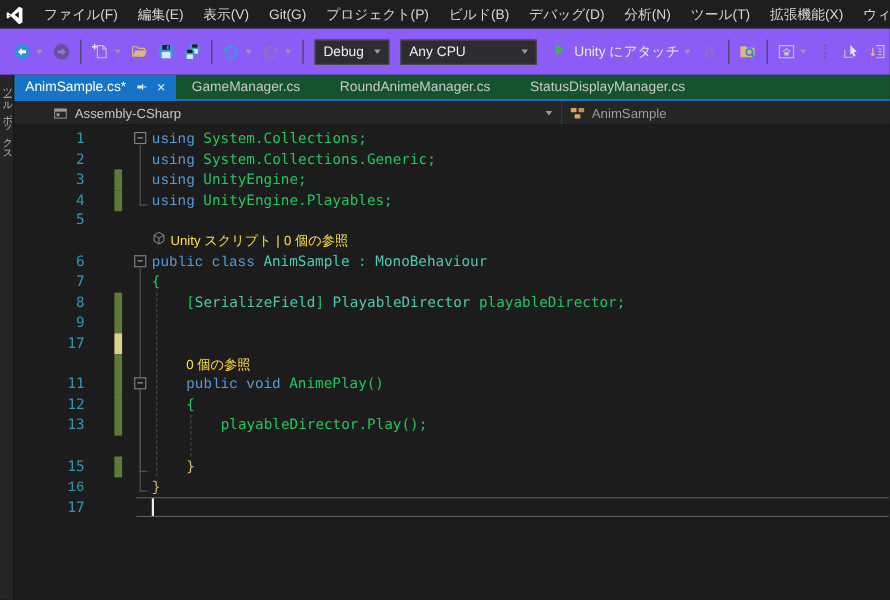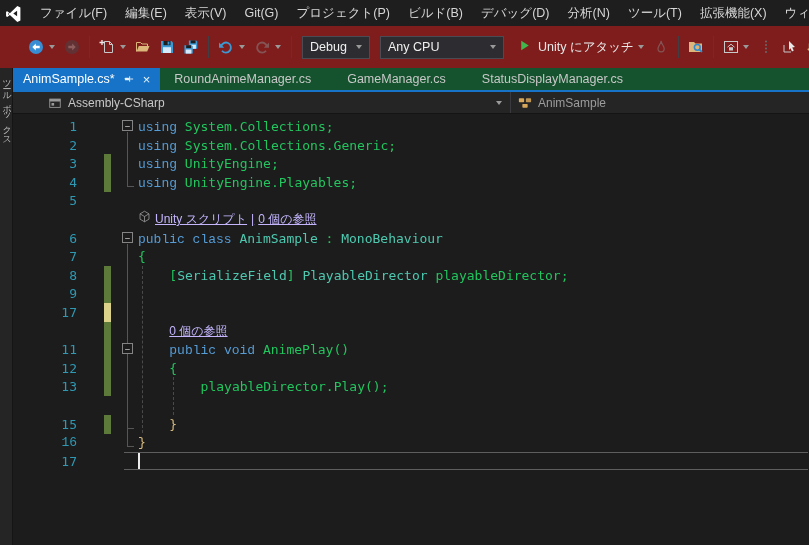--- a/index.html
+++ b/index.html
@@ -5,22 +5,22 @@
   html,body{margin:0;padding:0;}
   body{width:809px;height:545px;background:#1e1e1e;overflow:hidden;position:relative;
        font-family:"Liberation Sans",sans-serif;color:#d4d4d4;-webkit-font-smoothing:antialiased;}
   
   .menubar{position:absolute;top:0;left:0;right:0;height:26px;background:#1e1e1e;
            display:flex;align-items:center;white-space:nowrap;overflow:hidden;}
   .vslogo{width:17px;height:17px;margin:0 9px 0 5px;flex:0 0 auto;}
   .vslogo svg{width:17px;height:17px;display:block;}
   .menu-item{padding:0 9px;font-size:12.5px;color:#d6d6d6;line-height:26px;}
   
-  .toolbar{position:absolute;top:26px;left:0;right:0;height:42px;background:#7f1d1d;
-           display:flex;align-items:center;padding-left:24px;overflow:hidden;}
+  .toolbar{position:absolute;top:26px;left:0;right:0;height:42px;background:#8b5cf6;
+           display:flex;align-items:center;padding-left:8px;overflow:hidden;}
   .tbtn{width:24px;height:24px;display:flex;align-items:center;justify-content:center;flex:0 0 auto;}
   .tbtn svg{width:16px;height:16px;display:block;}
   .tbtn.disabled{opacity:.5;}
   .tsep{width:1px;height:22px;background:#3f3f46;margin:0 5px;flex:0 0 auto;}
   .caret{width:0;height:0;border-left:3.5px solid transparent;border-right:3.5px solid transparent;
          border-top:4px solid #9a9a9a;margin:0 5px 0 1px;flex:0 0 auto;}
   .combo{height:21px;background:#2d2d31;border:1px solid #4b4b53;display:flex;align-items:center;
          justify-content:space-between;padding:0 7px;margin:0 5px;font-size:12.5px;color:#f0f0f0;flex:0 0 auto;}
   .runbtn{display:flex;align-items:center;gap:7px;margin:0 3px 0 9px;font-size:12.5px;color:#e8e8e8;flex:0 0 auto;}
   .runbtn svg{width:13px;height:13px;}
@@ -51,22 +51,22 @@
           font-family:"DejaVu Sans Mono",monospace;font-size:13px;}
   .row{position:absolute;left:0;right:0;height:19px;}
   .lnum{position:absolute;left:0;top:0;width:64px;text-align:right;color:#2f99b4;line-height:19px;font-size:13px;}
   .chbar{position:absolute;left:91px;top:0;width:7px;height:19px;}
   .chbar.green{background:#5d7a3a;}
   .chbar.yellow{background:#ddd28a;}
   .fold{position:absolute;left:109px;top:3px;width:11px;height:11px;border:1px solid #848484;
         background:#1c1c1c;color:#c8c8c8;font-size:9px;line-height:10px;text-align:center;box-sizing:border-box;}
   .codetext{position:absolute;left:125px;top:0;white-space:pre;line-height:19px;}
   .kw{color:#569cd6;font-family:Liberation Mono, monospace;}.pl{color:#22c55e;}.ty{color:#4ec9b0;}.gd{color:#d7ba7d;}
-  .lens{position:absolute;top:0;line-height:19px;color:#c4b5fd;font-size:12px;display:flex;
-        align-items:center;gap:4px;font-family:"Liberation Sans",sans-serif;text-decoration:underline;}
+  .lens{position:absolute;top:0;line-height:19px;color:#fde047;font-size:12px;display:flex;
+        align-items:center;gap:4px;font-family:"Liberation Sans",sans-serif;}
   .lens svg{width:13px;height:13px;}
   .outline-block{position:absolute;left:114px;width:6px;border-left:1px solid #565656;border-bottom:1px solid #565656;}
   .guide{position:absolute;width:0;border-left:1px dashed #4a4a4a;}
   .cur-line{position:absolute;left:111px;right:1px;height:18px;border-top:1px solid #5e5e5e;border-bottom:1px solid #5e5e5e;box-sizing:border-box;}
   .caret-bar{position:absolute;left:125px;top:1px;width:2px;height:16px;background:#ededed;}
 </style>
 </head>
 <body>
 
 <div class="menubar">
@@ -259,24 +259,24 @@
           <g transform="rotate(-90 8 8)" fill="#e9f3fc">
             <rect x="6.2" y="2.5" width="3.6" height="5.5" rx="0.8"></rect>
             <rect x="4.5" y="8.2" width="7" height="1.3"></rect>
             <rect x="7.4" y="9.5" width="1.2" height="4"></rect>
           </g>
         </svg>
       </span>
       <span class="close">×</span>
     </div>
     <div class="tab">
+      <span class="tab-label">GameManager.cs</span>
+    </div>
+    <div class="tab">
       <span class="tab-label">RoundAnimeManager.cs</span>
-    </div>
-    <div class="tab">
-      <span class="tab-label">GameManager.cs</span>
     </div>
     <div class="tab">
       <span class="tab-label">StatusDisplayManager.cs</span>
     </div>
   </div>
 <div class="tabunderline"></div>
 
 <div class="navbar">
   <div class="nav-left">
     <span class="ncicon">

